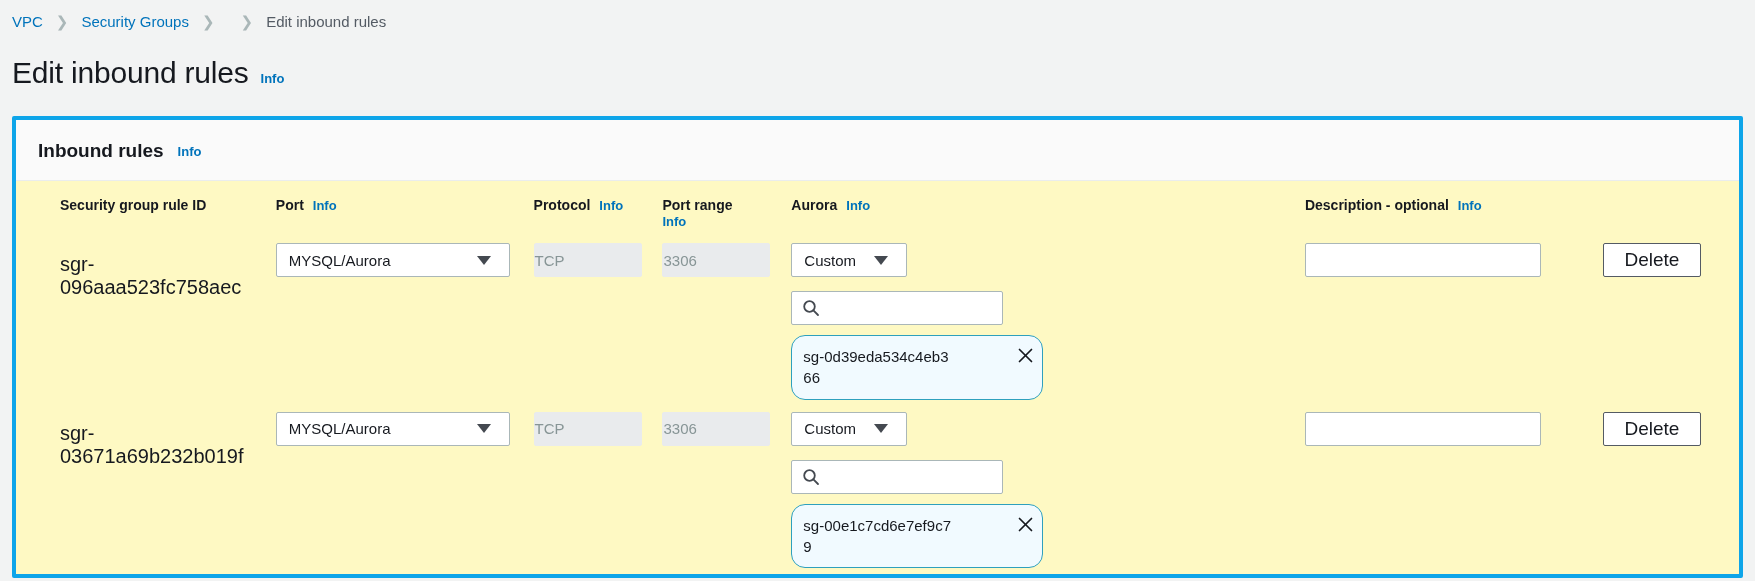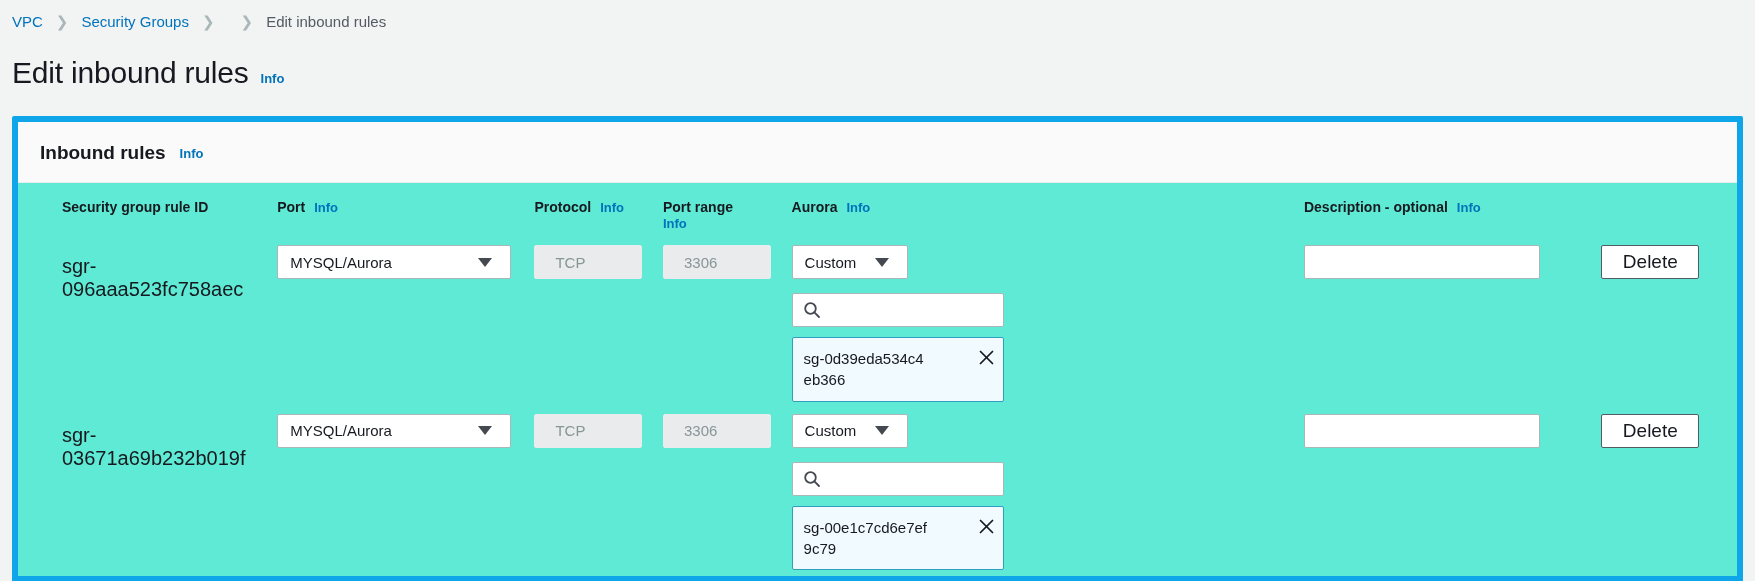--- a/index.html
+++ b/index.html
@@ -80,22 +80,22 @@
   }
   .page-desc {
     margin: 13px 0 0 0;
     font-size: 15px;
     color: #545b64;
   }
 
   
   .card {
     margin: 26px 12px 0 12px;
-    background: #5eead4;
-    border: 6px solid #0ea5e9;
+    background: #fef9c3;
+    border: 4px solid #0ea5e9;
     border-radius: 2px;
     min-height: 420px;
   }
   .card-head {
     display: flex;
     align-items: center;
     gap: 14px;
     padding: 20px 22px 18px 22px;
     background: #fafafa;
     border-bottom: 1px solid #eaeded;
@@ -167,21 +167,21 @@
     flex: none;
   }
   .input-disabled {
     display: flex;
     align-items: center;
     height: 34px;
     width: 108px;
     background: #e9ebed;
     border: 1px solid #e9ebed;
     border-radius: 2px;
-    padding: 0 20px;
+    padding: 0 0;
     font-size: 15px;
     color: #879596;
   }
   .search-box {
     position: relative;
     width: 212px;
     height: 34px;
     border: 1px solid #aab7b8;
     border-radius: 2px;
     background: #ffffff;
@@ -210,25 +210,25 @@
     border-radius: 2px;
     font-size: 19px;
     color: #16191f;
     cursor: pointer;
     font-family: "Liberation Sans", sans-serif;
   }
 
   
   .token {
     margin-top: 10px;
-    width: 212px;
+    width: 252px;
     min-height: 58px;
     background: #f1faff;
     border: 1px solid #2ea0bd;
-    border-radius: 2px;
+    border-radius: 14px;
     display: flex;
     align-items: flex-start;
     justify-content: space-between;
     padding: 10px 8px 10px 11px;
     box-sizing: border-box;
     gap: 44px;
   }
   .token-text {
     font-size: 15px;
     color: #16191f;

